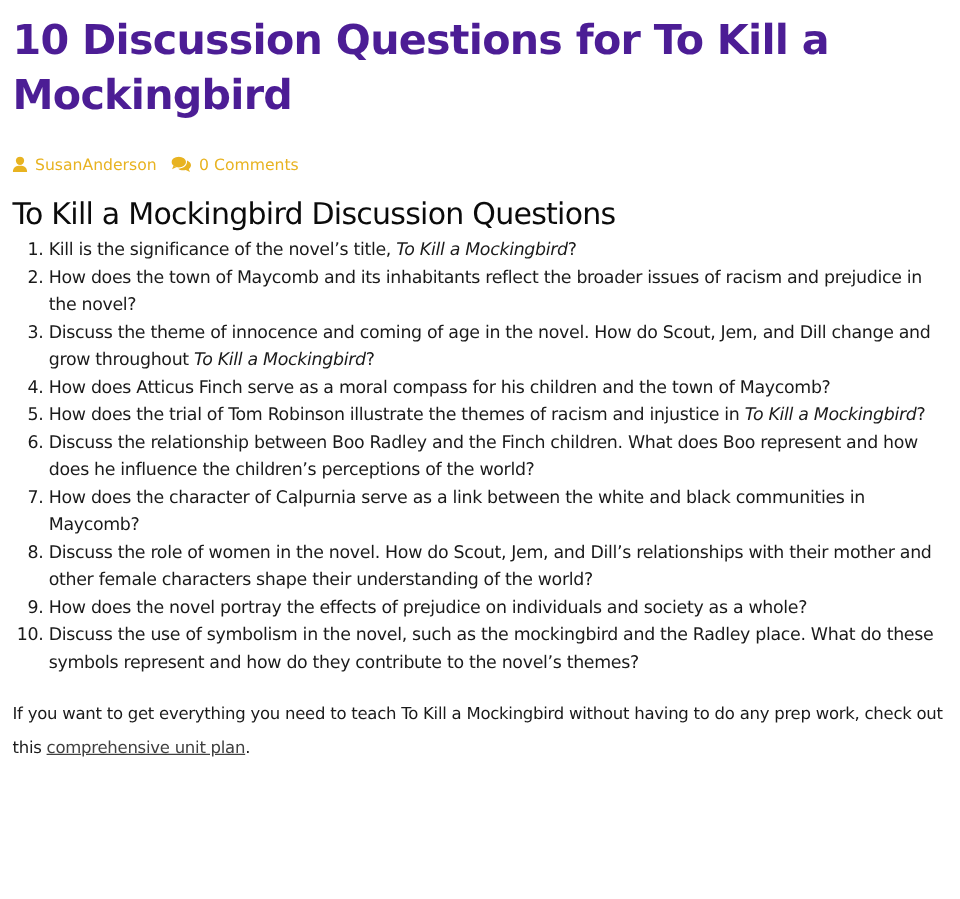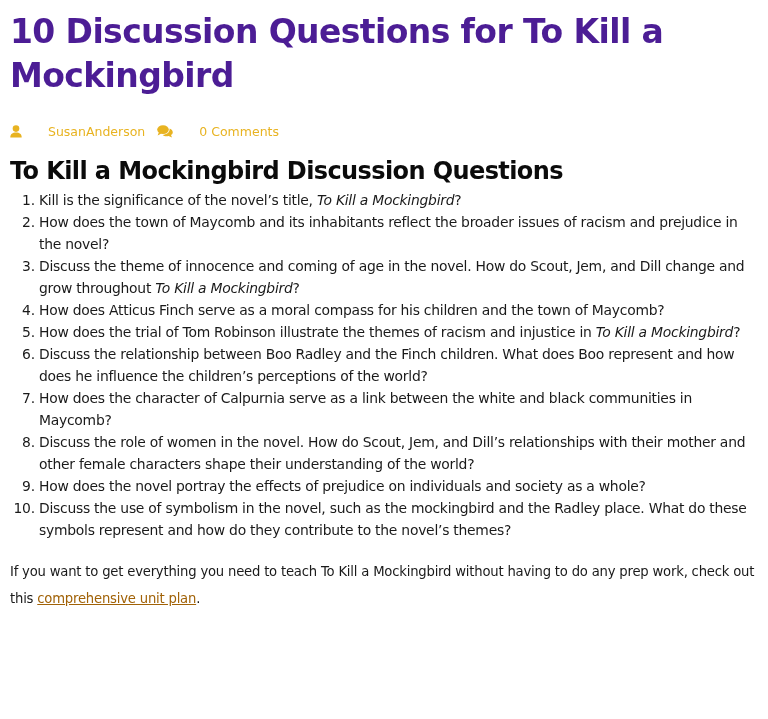--- a/index.html
+++ b/index.html
@@ -33,59 +33,58 @@
       align-items: center;
       font-size: 12.5px;
       color: #e8b321;
       height: 18px;
     }
     .meta-item {
       display: inline-flex;
       align-items: center;
       margin-right: 12px;
       cursor: pointer;
-      gap: 20px;
     }
     .meta-item svg {
       margin-right: 6px;
     }
     .meta-link {
       color: #e8b321;
       text-decoration: none;
     }
     .intro, .outro {
       font-size: 13.2px;
       line-height: 27px;
       margin: 0;
       letter-spacing: -0.2px;
     }
     .intro { margin-top: 14px; }
     em { font-style: italic; }
     .section-heading {
       font-family: "DejaVu Sans", sans-serif;
-      font-weight: bold;
+      font-weight: normal;
       font-size: 24px;
       line-height: 32px;
       letter-spacing: -0.6px;
       color: #0b0b0b;
       margin: 15px 0 0 0;
     }
     ol.questions {
       margin: 2px 0 0 0;
       padding-left: 29px;
       font-size: 13.9px;
       line-height: 22px;
       letter-spacing: -0.25px;
     }
     ol.questions li {
       padding-left: 0;
     }
     .outro { margin-top: 17px; }
     .unit-link {
-      color: #a16207;
+      color: #404040;
       text-decoration: underline;
       cursor: pointer;
     }
   </style>
 </head>
 <body>
 
 <div class="article">
   <h1 class="title">10 Discussion Questions for To Kill a Mockingbird</h1>
 

